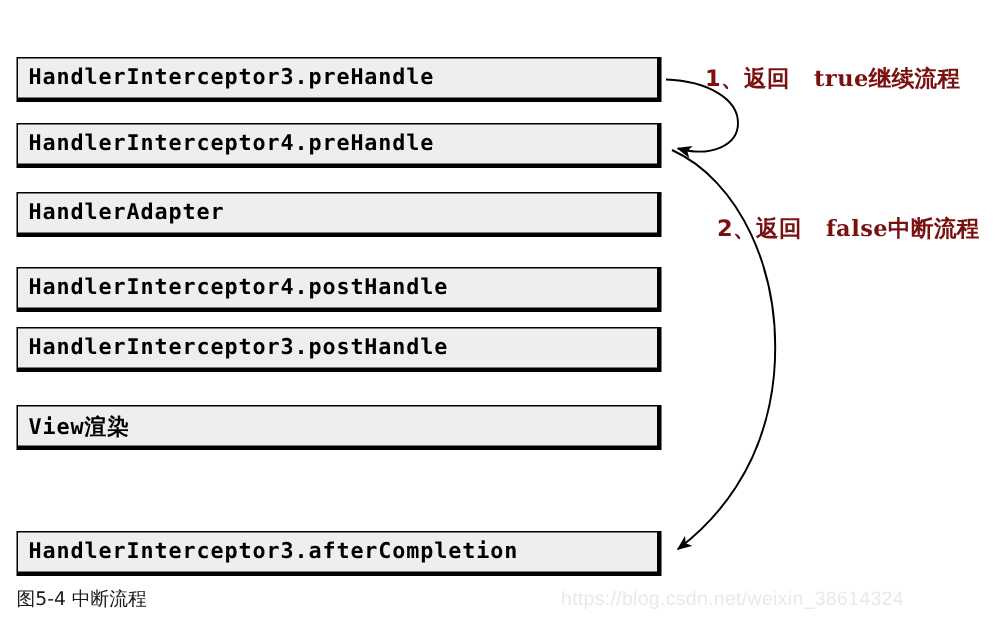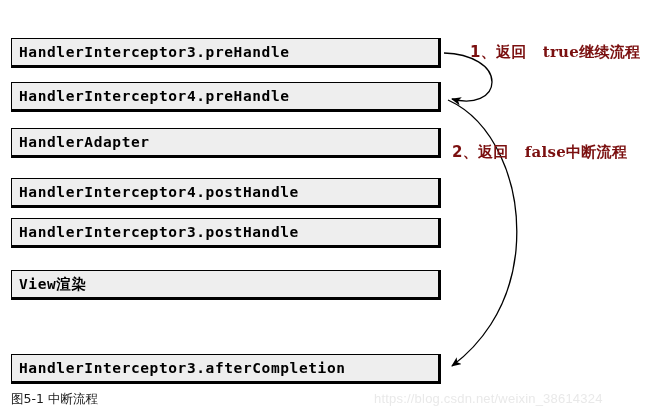--- a/index.html
+++ b/index.html
@@ -64,21 +64,21 @@
   .annot {
     position: absolute;
     color: #7b1010;
     font-family: "DejaVu Sans", sans-serif;
     font-size: 15px;
     font-weight: bold;
     white-space: nowrap;
     letter-spacing: 0.3px;
   }
   .annot-1 { left: 470px; top: 43px; }
-  .annot-2 { left: 452px; top: 143px; }
+  .annot-2 { left: 478px; top: 143px; }
   .annot .lat { font-family: "DejaVu Serif", serif; margin-left: 16px; }
 
   
   .caption {
     position: absolute;
     left: 11px;
     top: 391px;
     font-family: "DejaVu Sans", sans-serif;
     font-size: 12.5px;
     color: #1a1a1a;
@@ -137,17 +137,17 @@
   </svg>
 
   <div class="annot annot-1">
     <span>1、</span><span>返回</span><span class="lat">true</span><span>继续流程</span>
   </div>
 
   <div class="annot annot-2">
     <span>2、</span><span>返回</span><span class="lat">false</span><span>中断流程</span>
   </div>
 
-  <div class="caption">图5-1 中断流程</div>
+  <div class="caption">图5-4 中断流程</div>
 
   <div class="watermark">https://blog.csdn.net/weixin_38614324</div>
 
 </div>
 
 </body></html>

